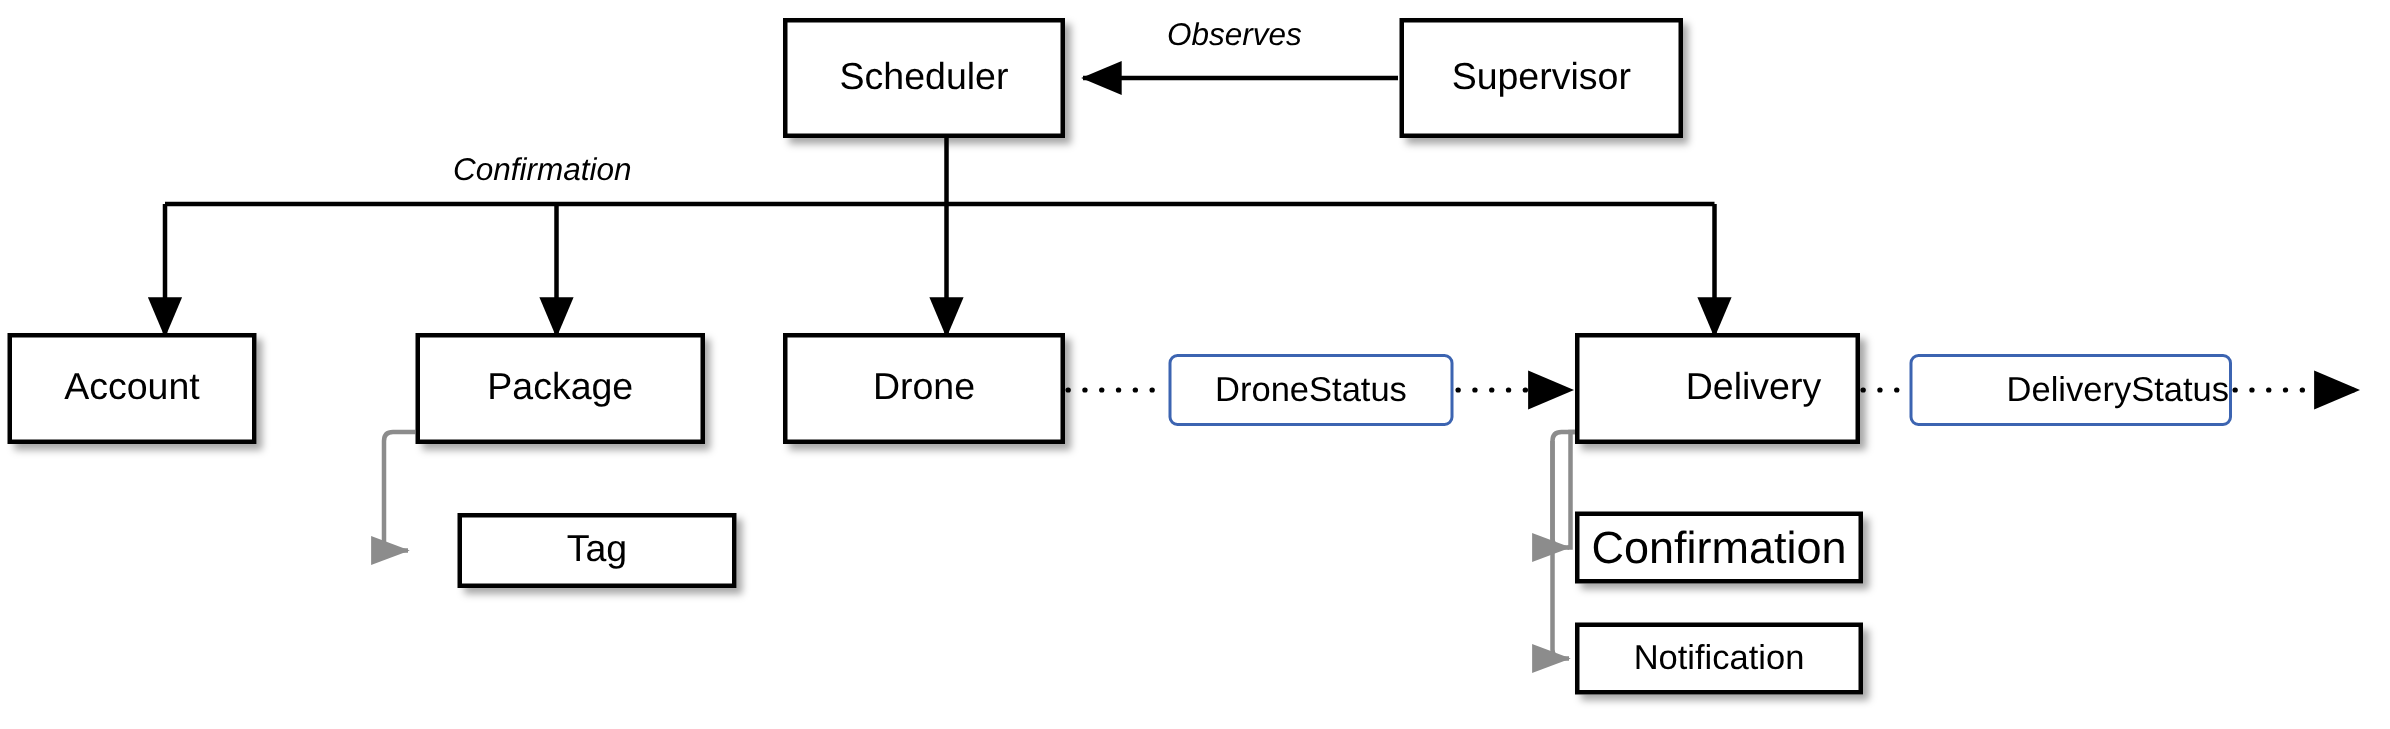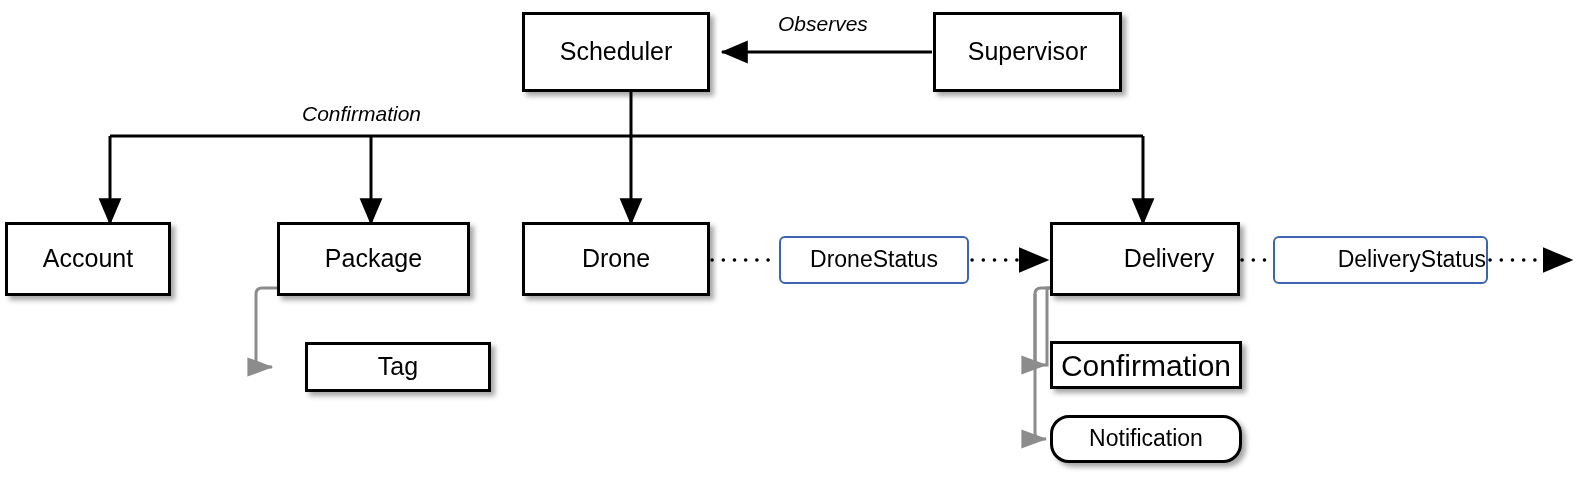--- a/index.html
+++ b/index.html
@@ -146,21 +146,21 @@
   </div>
 
   <div class="node node-rect" style="left:277px; top:342px; width:186px; height:50px;margin-left:28px;">
     <span>Tag</span>
   </div>
 
   <div class="node node-rect" style="left:1050px; top:341px; width:192px; height:48px; font-size:30px;">
     <span>Confirmation</span>
   </div>
 
-  <div class="node node-rect" style="left:1050px; top:415px; width:192px; height:48px; font-size:23px;border-radius:19px;">
+  <div class="node node-rect" style="left:1050px; top:415px; width:192px; height:48px; font-size:23px;">
     <span>Notification</span>
   </div>
 
   <div class="node node-pill" style="left:779px; top:236px; width:190px; height:48px;">
     <span>DroneStatus</span>
   </div>
 
   <div class="node node-pill" style="left:1273px; top:236px; width:215px; height:48px;justify-content:flex-end;">
     <span>DeliveryStatus</span>
   </div>

